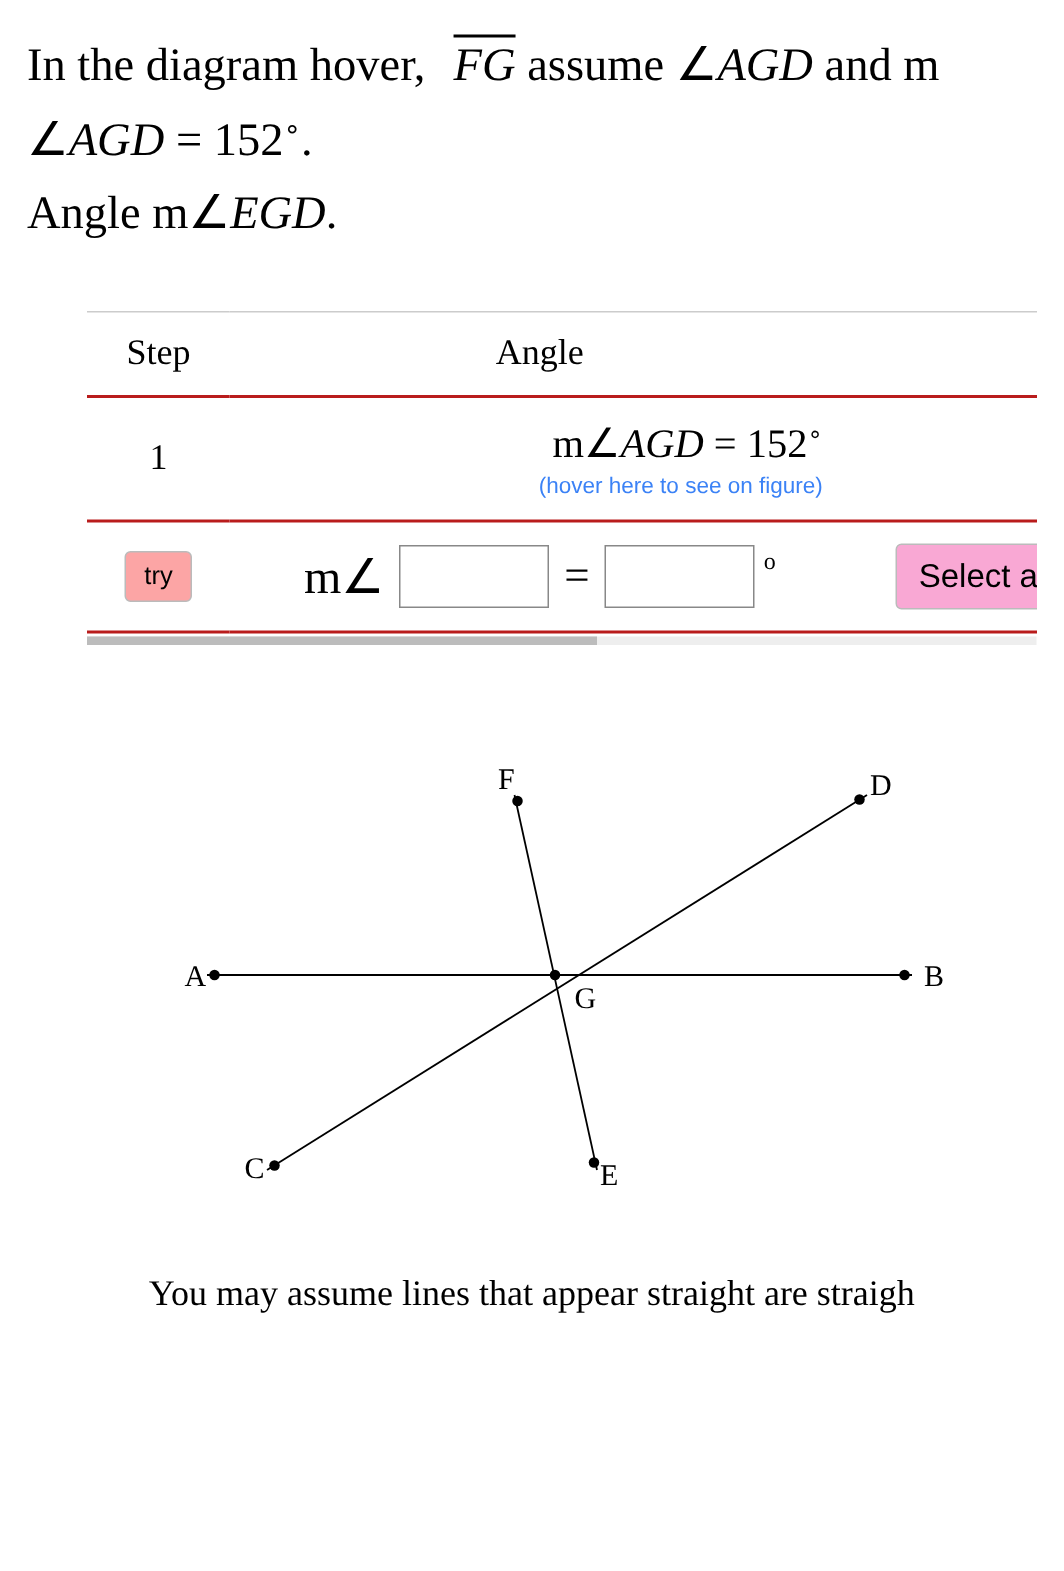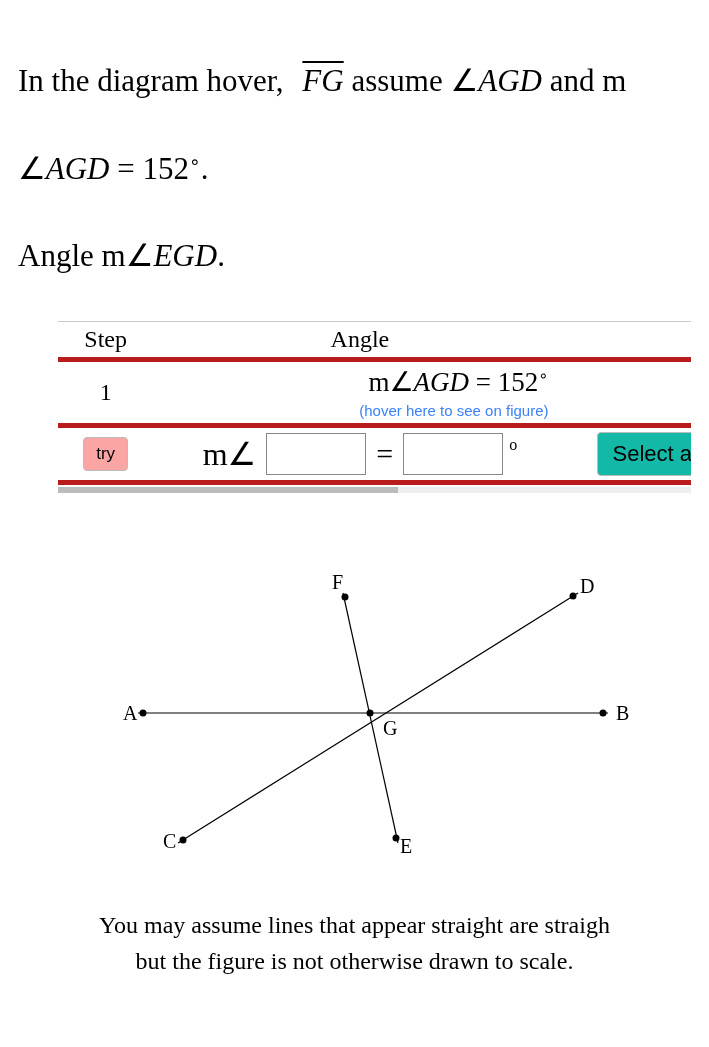--- a/index.html
+++ b/index.html
@@ -11,36 +11,36 @@
     background: #fff;
     width: 709px;
   }
   .problem-text {
     font-size: 31px;
     line-height: 1.6;
     margin-bottom: 40px;
   }
   .math-it { font-style: italic; font-family: 'Times New Roman', serif; }
   .overline { text-decoration: overline; text-decoration-thickness: 1.5px; margin-left: 11px; }
-  .angle { display: inline-block; margin-top: 38px; }
+  .angle { display: inline-block; }
   .deg-sup { font-size: 0.6em; vertical-align: super; }
   
   .table-wrap {
     overflow-x: auto;
     margin-left: 40px;
     position: relative;
   }
   table {
     border-collapse: collapse;
     min-width: 680px;
   }
   th, td {
     border-top: 1px solid #ccc;
-    border-bottom: 5px solid #b91c1c;
-    padding: 4px 18px;
+    border-bottom: 2px solid #b91c1c;
+    padding: 14px 18px;
     text-align: center;
     font-family: Georgia, serif;
   }
   th { font-weight: normal; font-size: 24px; }
   td { font-size: 24px; }
   .step-cell { font-size: 24px; }
   .hover-hint { font-size: 15px; font-family: Arial, sans-serif; color: #3b82f6; display:block; margin-top:4px;}
   .angle-cell { font-size: 27px; text-align: right; }
   .try-btn {
     font-family: Arial, sans-serif;
@@ -58,21 +58,21 @@
     border: 1px solid #888;
     padding: 2px 6px;
     text-align: center;
   }
   .reason-btn {
     font-family: Arial, sans-serif;
     font-size: 22px;
     padding: 8px 14px;
     border: 1px solid #bbb;
     border-radius: 4px;
-    background: #14b8a6;
+    background: #f9a8d4;
     cursor: pointer;
     white-space: nowrap;
   }
   .scroll-indicator {
     height: 6px;
     background: #eee;
     margin-top: 2px;
     width: 100%;
     position: relative;
   }
@@ -173,14 +173,13 @@
     <text x="492" y="40">D</text>
     <text x="312" y="300">E</text>
     <text x="244" y="36">F</text>
     <text x="295" y="182">G</text>
   </g>
 </svg>
 </div>
 
 <div class="note">
   <span>You may assume lines that appear straight are straigh</span><br>
-  <span>but the figure is not otherwise drawn to scale.</span>
 </div>
 
 </body></html>

